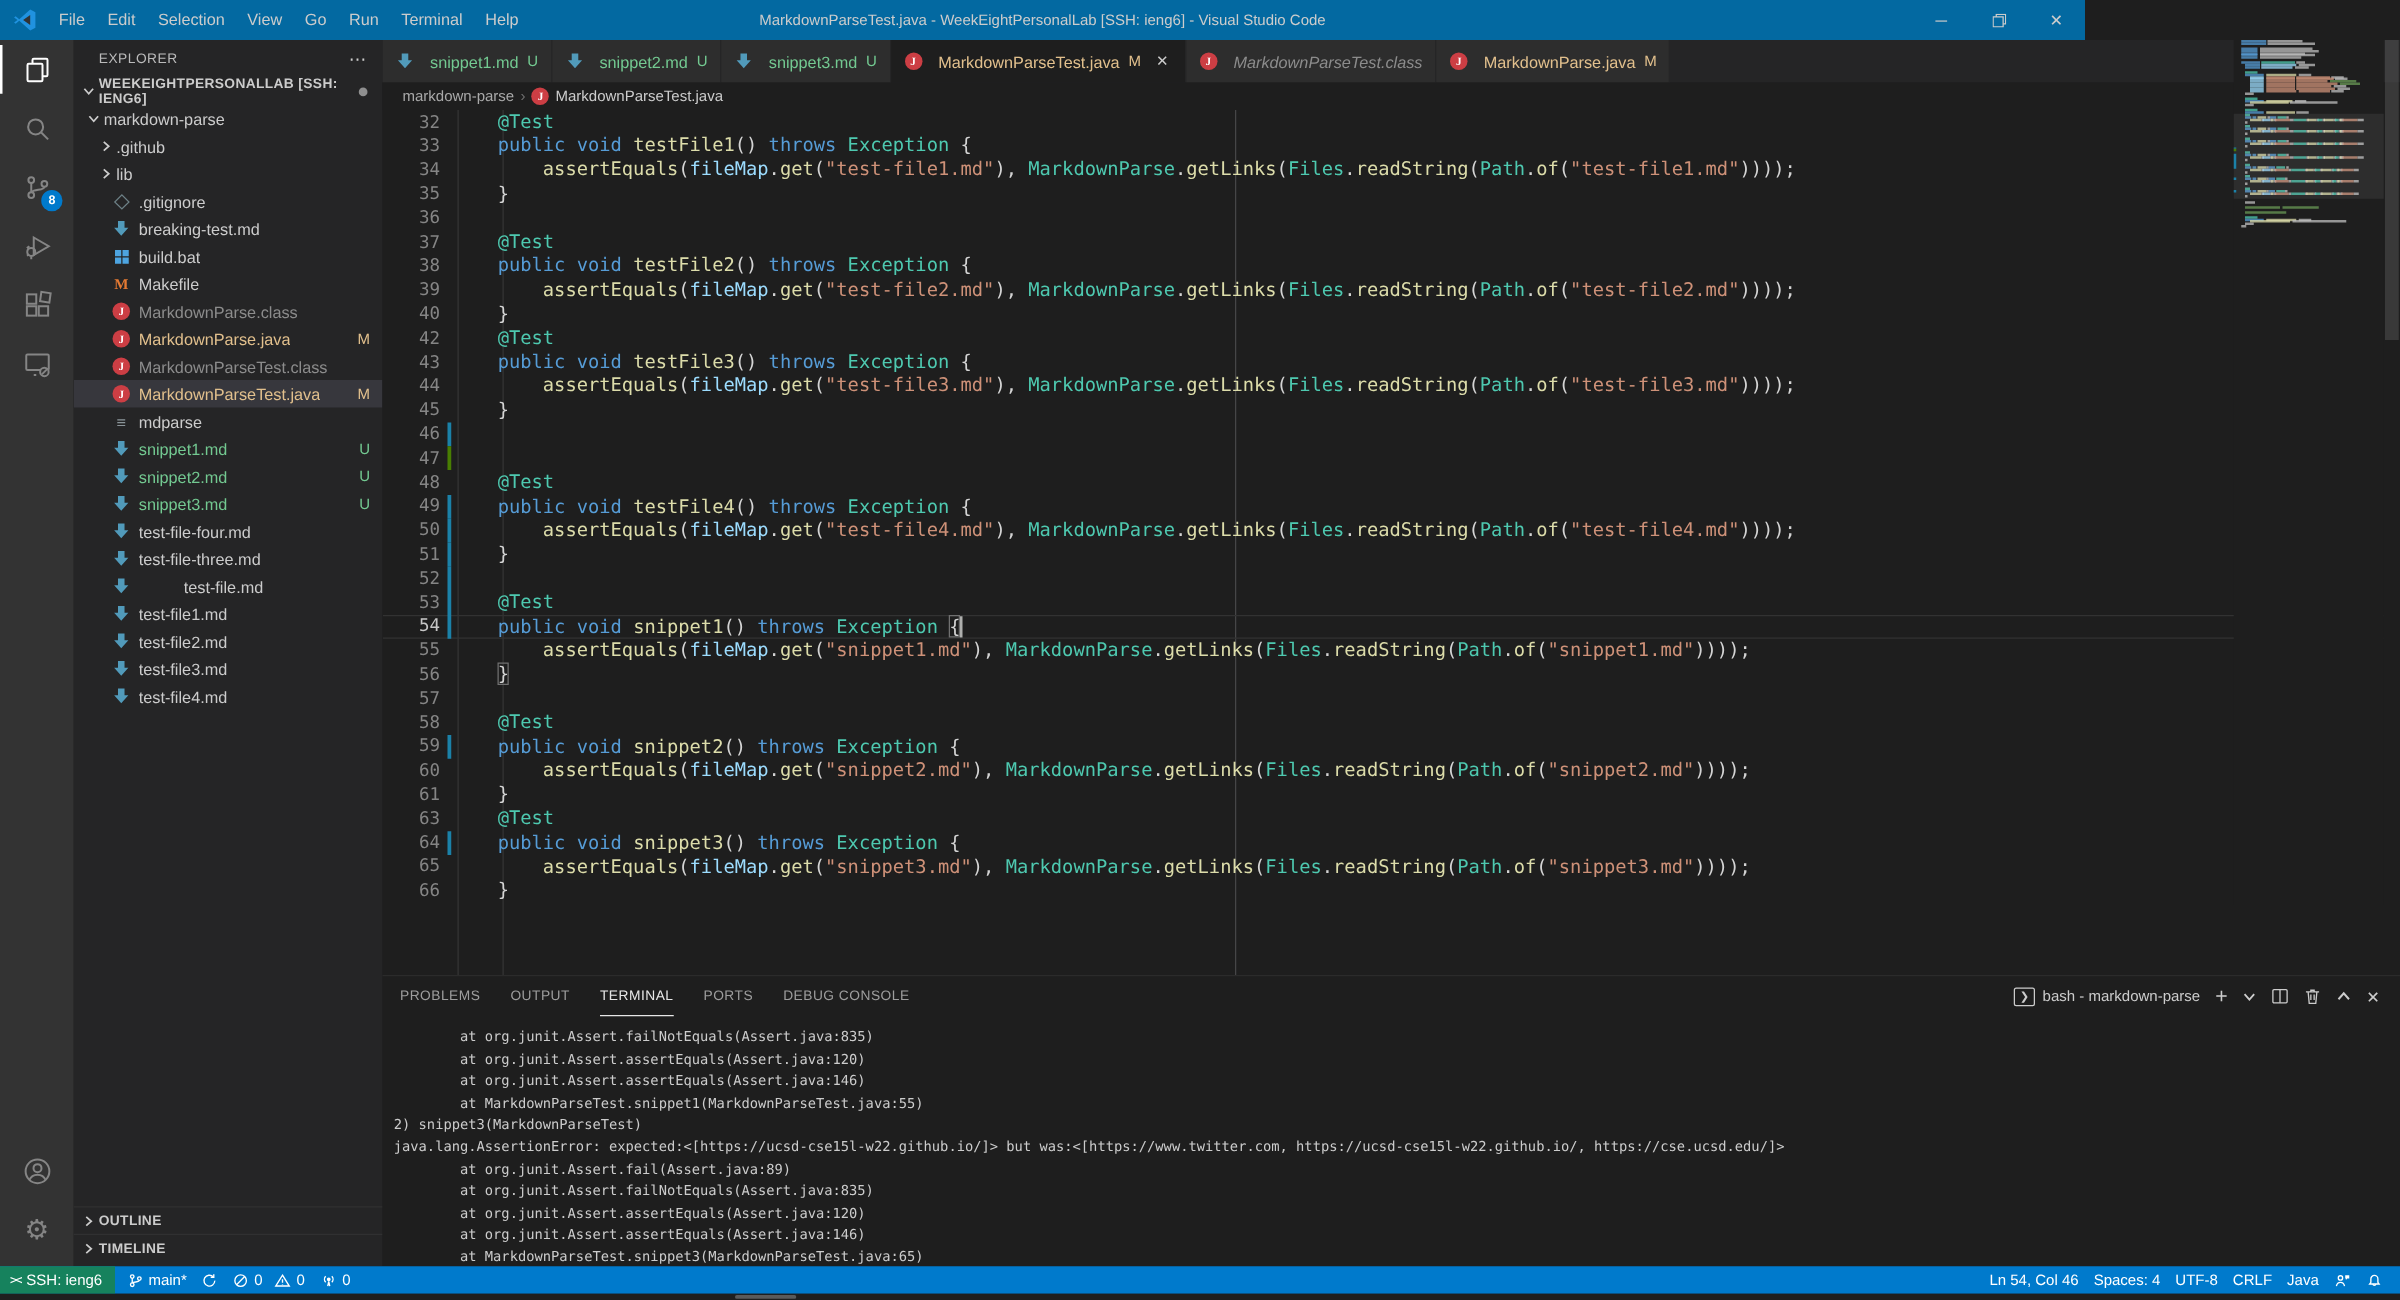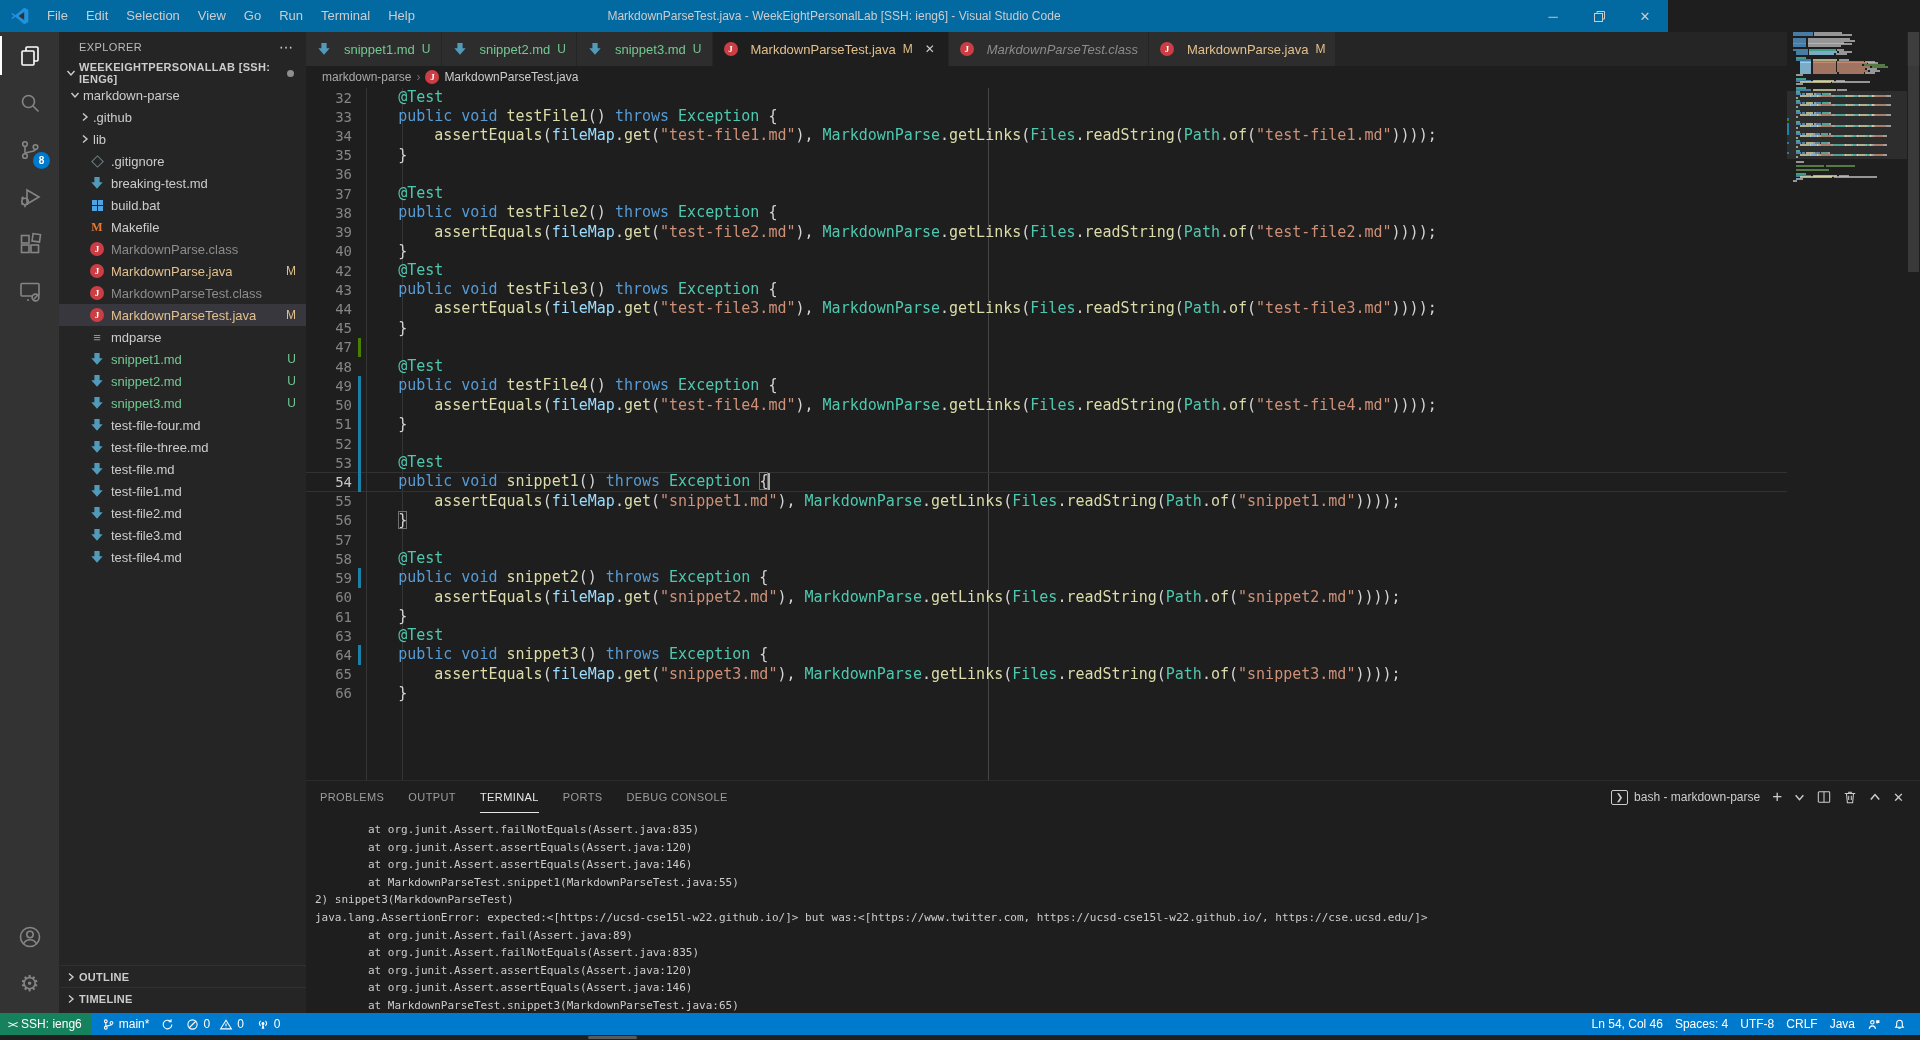--- a/index.html
+++ b/index.html
@@ -366,21 +366,21 @@
             </svg>
           </span>
           <span class="tree-label" style="color: rgb(204, 204, 204);">test-file-three.md</span>
         </div>
         <div class="tree-row" style="padding-left: 30px;">
           <span class="tree-icon">
             <svg class="mdarrow" viewBox="0 0 16 16">
               <polygon points="5,1 11,1 11,7 14.5,7 8,14.5 1.5,7 5,7" fill="#519aba"></polygon>
             </svg>
           </span>
-          <span class="tree-label" style="color: rgb(204, 204, 204);">test-file.md</span>
+          <span class="tree-label" style="color: rgb(204, 204, 204); margin-left: 36px;">test-file.md</span>
         </div>
         <div class="tree-row" style="padding-left: 30px;">
           <span class="tree-icon">
             <svg class="mdarrow" viewBox="0 0 16 16">
               <polygon points="5,1 11,1 11,7 14.5,7 8,14.5 1.5,7 5,7" fill="#519aba"></polygon>
             </svg>
           </span>
           <span class="tree-label" style="color: rgb(204, 204, 204);">test-file1.md</span>
         </div>
         <div class="tree-row" style="padding-left: 30px;">
@@ -586,20 +586,27 @@
           <div class="gutter">
             <div class="lnum">44</div>
           </div>
           <div class="code-text">        <span class="tk-fn">assertEquals</span><span class="tk-pl">(</span><span class="tk-va">fileMap</span><span class="tk-pl">.</span><span class="tk-fn">get</span><span class="tk-pl">(</span><span class="tk-st">"test-file3.md"</span><span class="tk-pl">), </span><span class="tk-ty">MarkdownParse</span><span class="tk-pl">.</span><span class="tk-fn">getLinks</span><span class="tk-pl">(</span><span class="tk-ty">Files</span><span class="tk-pl">.</span><span class="tk-fn">readString</span><span class="tk-pl">(</span><span class="tk-ty">Path</span><span class="tk-pl">.</span><span class="tk-fn">of</span><span class="tk-pl">(</span><span class="tk-st">"test-file3.md"</span><span class="tk-pl">))));</span></div>
         </div>
         <div class="code-row">
           <div class="gutter">
             <div class="lnum">45</div>
           </div>
           <div class="code-text">    <span class="tk-pl">}</span></div>
+        </div>
+        <div class="code-row">
+          <div class="gutter">
+            <div class="lnum">46</div>
+            <div class="gbar b"></div>
+          </div>
+          <div class="code-text"></div>
         </div>
         <div class="code-row">
           <div class="gutter">
             <div class="lnum">47</div>
             <div class="gbar g"></div>
           </div>
           <div class="code-text"></div>
         </div>
         <div class="code-row">
           <div class="gutter">

